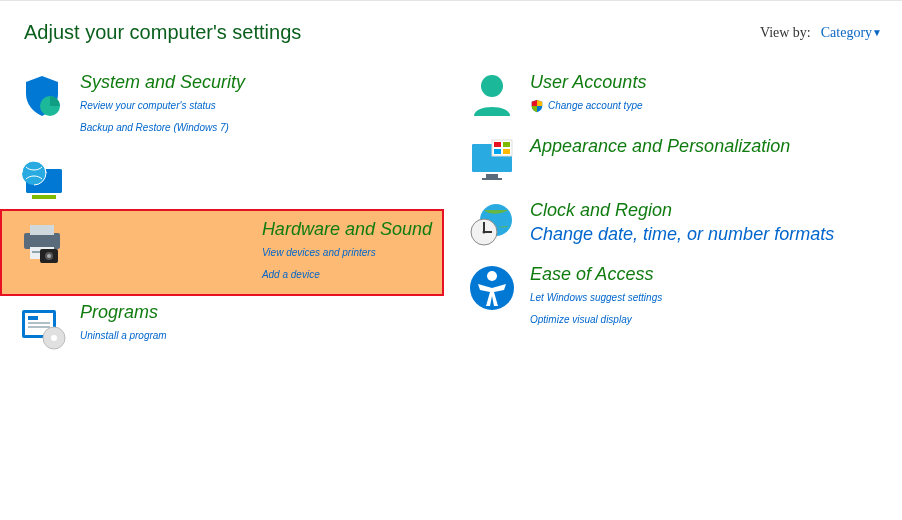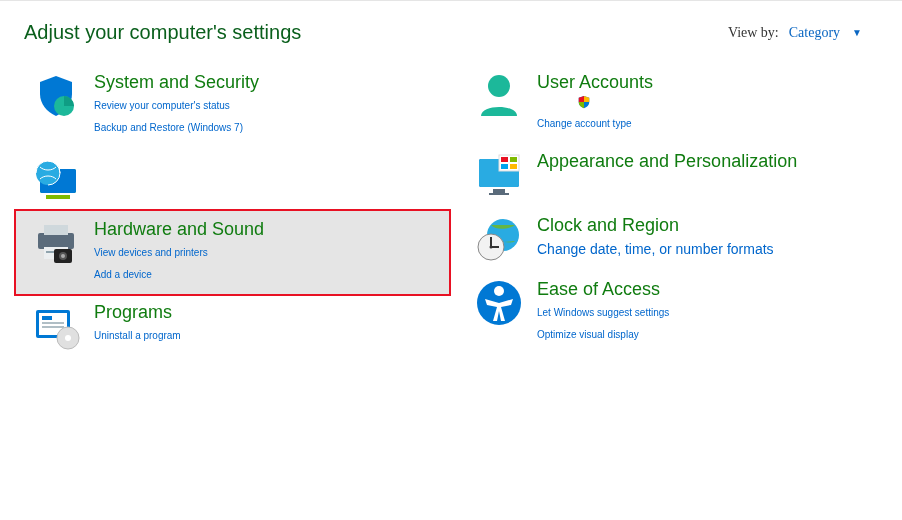--- a/index.html
+++ b/index.html
@@ -9,46 +9,48 @@
     font-size: 14px;
     color: #222;
     background: #fff;
     width: 902px;
   }
   .topborder { border-top: 1px solid #e5e5e5; height: 1px; }
   .header {
     display: flex;
     align-items: center;
     justify-content: space-between;
-    padding: 20px 40px 10px 24px;
+    padding: 20px 20px 10px 24px;
   }
   .title {
     color: #0a5f1c;
     font-size: 20px;
     font-weight: 400;
   }
   .viewby { font-size: 14px; color: #333; display: flex; align-items: center; gap: 10px; font-family: Liberation Serif, serif; }
-  .viewby-dd { color: #0a66c2; cursor: pointer; display: inline-flex; align-items: center; gap: 12px; }
+  .viewby-dd { color: #0a66c2; cursor: pointer; display: inline-flex; align-items: center; gap: 0; }
   .chev { font-size: 10px; color: #0a66c2; }
   .grid {
     display: flex;
-    padding: 10px 10px 40px 16px;
+    padding: 10px 10px 40px 2px;
     gap: 10px;
+    font-style: italic;
   }
   .col { flex: 1; }
   .category {
     display: flex;
     gap: 14px;
     padding: 8px 10px 8px 16px;
     align-items: flex-start;
   }
   .category.highlight {
-    background: #e5e5e5;
+    background: #fdba74;
     border: 2px solid #e81123;
     margin: -2px;
+    justify-content: space-between;
   }
   .caticon {
     width: 48px;
     height: 48px;
     flex-shrink: 0;
     display: flex;
     align-items: center;
     justify-content: center;
   }
   .catbody { padding-top: 0px; }
@@ -61,25 +63,25 @@
   }
   .link {
     color: #0066cc;
     font-size: 10px;
     line-height: 22px;
     cursor: pointer;
     display: block;
   }
   .subtext {
     color: #444;
-    font-size: 14px;
+    font-size: 18px;
     line-height: 22px;
     display: block;
   }
-  .shieldrow { display: inline-flex; align-items: center; gap: 4px; flex-direction: column; }
+  .shieldrow { display: inline-flex; align-items: center; gap: 4px; }
   .minishield { width: 14px; height: 14px; display: inline-block; }
 </style>
 </head>
 <body>
 
 <div class="topborder"></div>
 
 <div class="header">
   <div class="title">Adjust your computer's settings</div>
   <div class="viewby">

